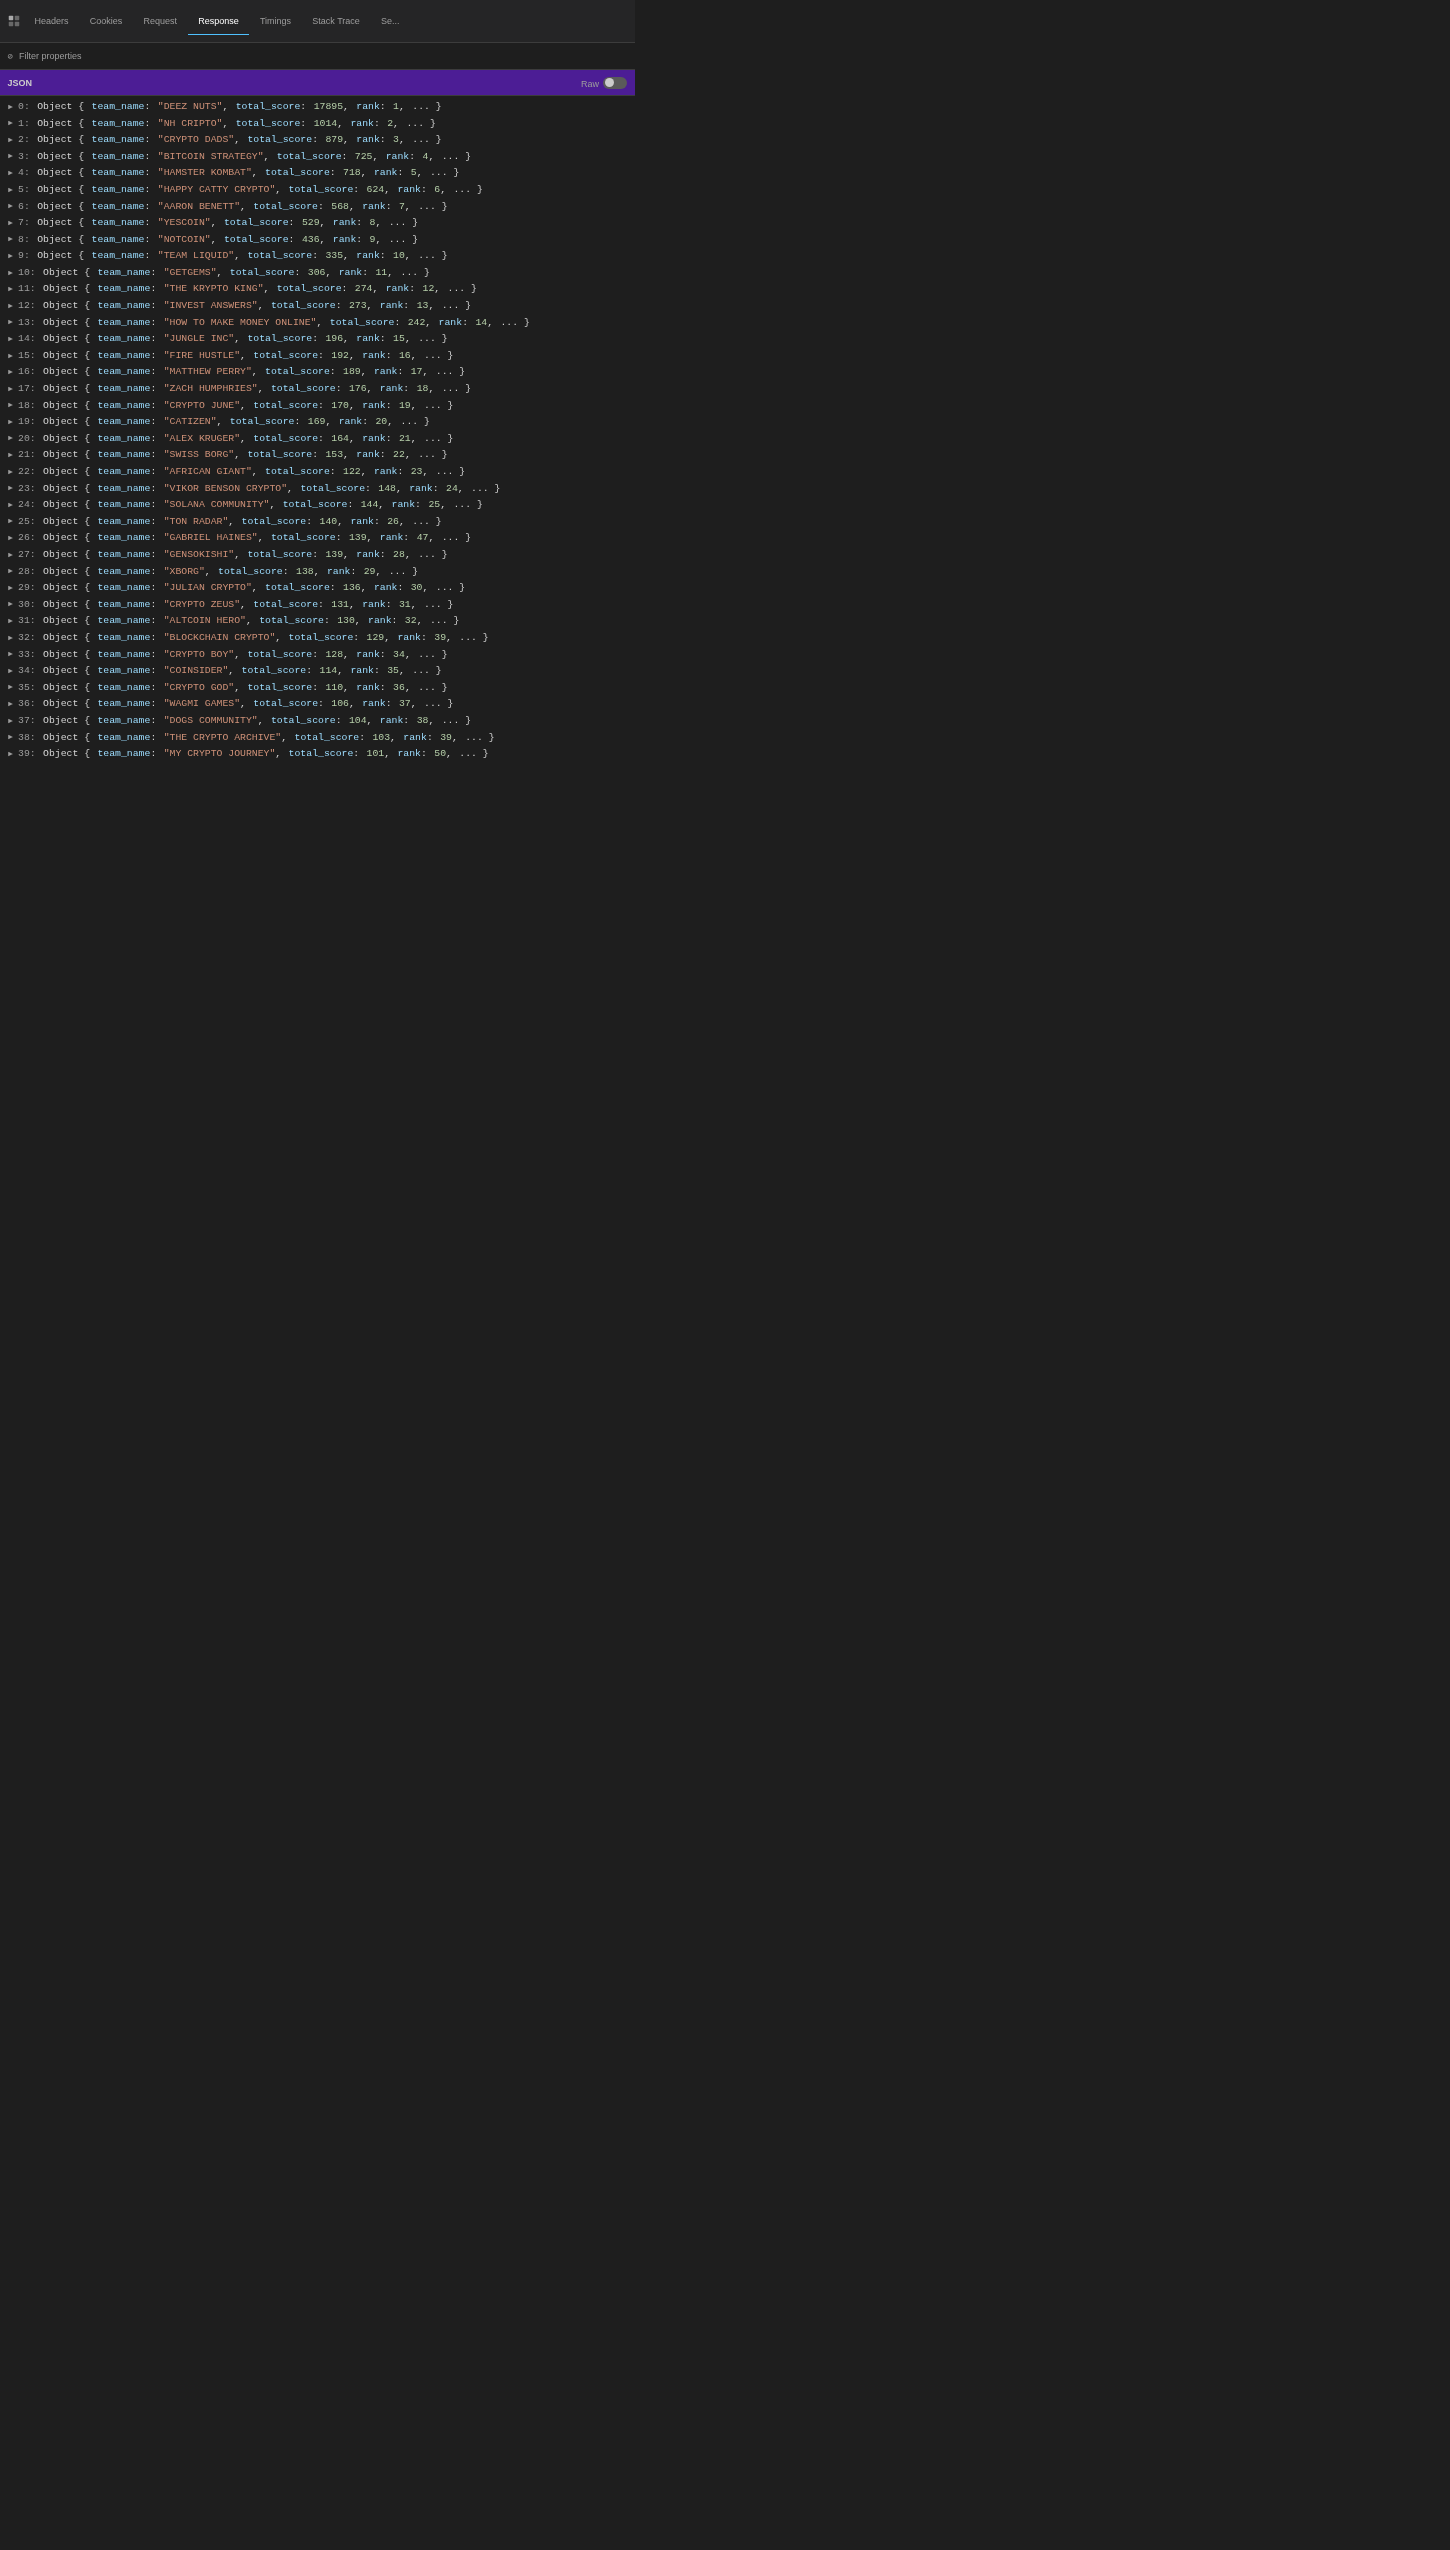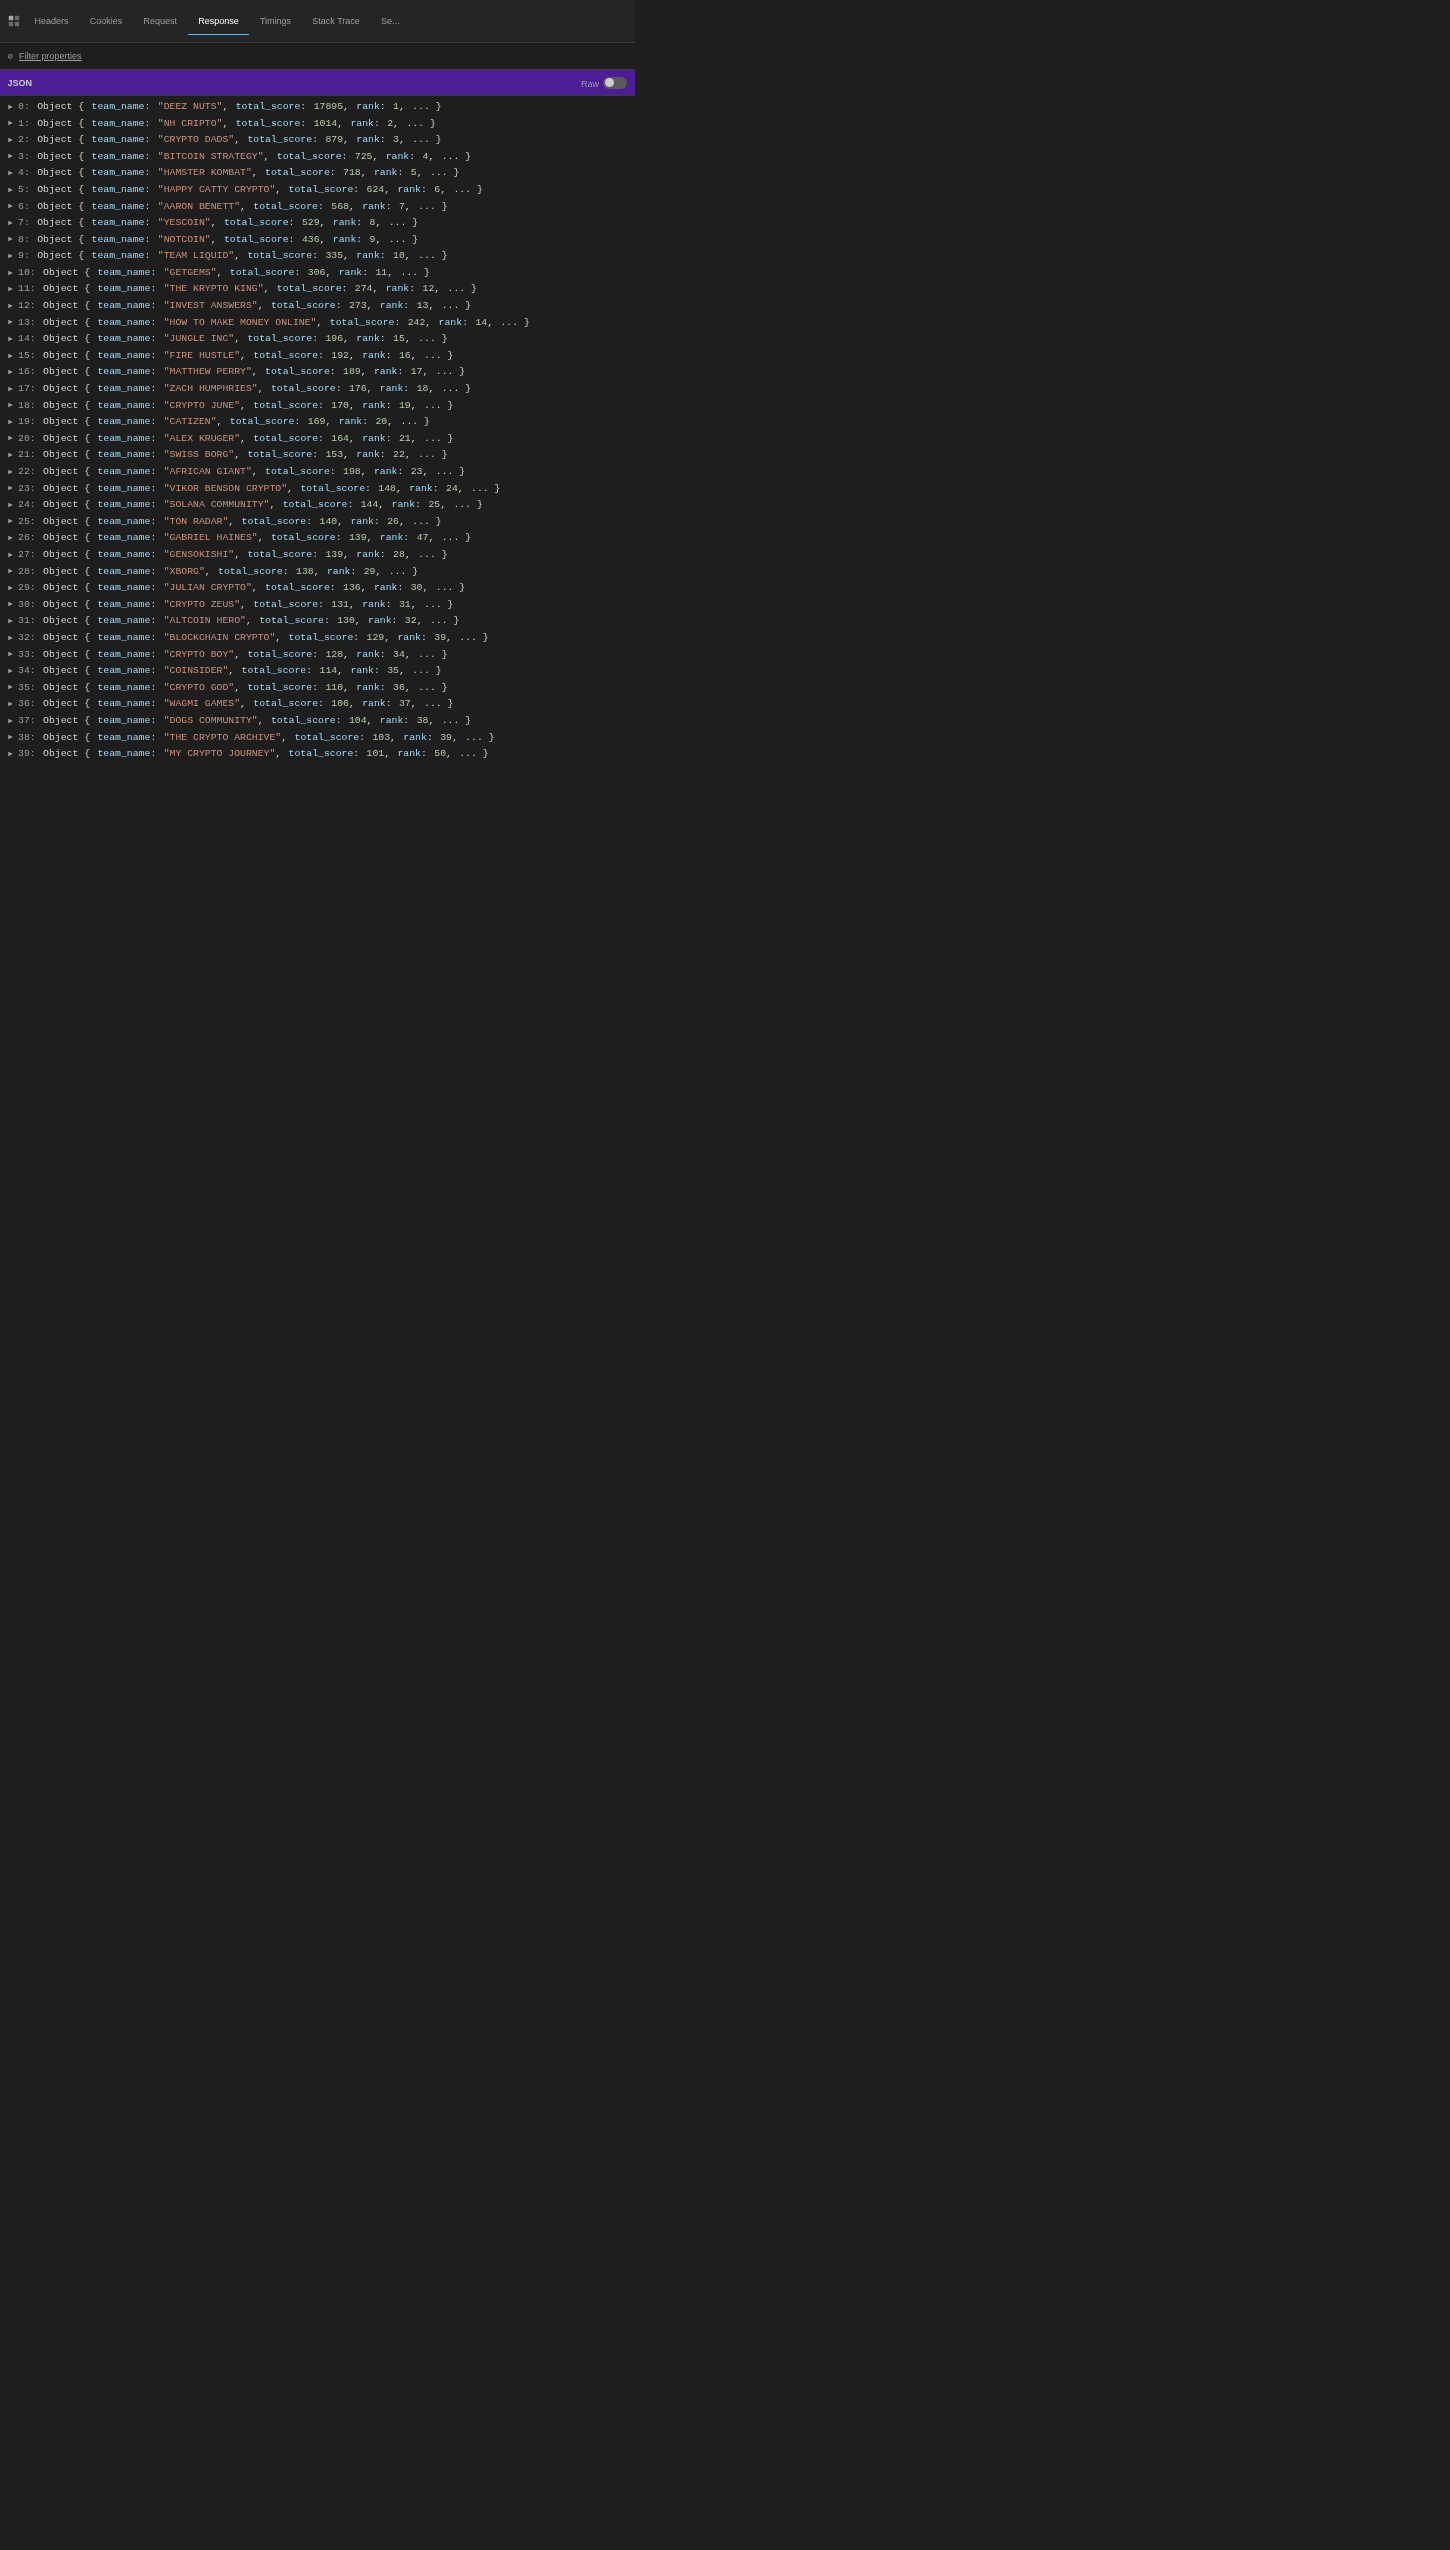--- a/index.html
+++ b/index.html
@@ -68,21 +68,20 @@
     .filter-icon {
       color: #9d9d9d;
       margin-right: 6px;
       font-size: 9px;
     }
 
     .filter-text {
       color: #9d9d9d;
       font-family: -apple-system, BlinkMacSystemFont, 'Segoe UI', sans-serif;
       font-size: 9px;
-      text-decoration: underline;
     }
 
     
     .json-header {
       display: flex;
       justify-content: space-between;
       align-items: center;
       padding: 4.5px 7.6px;
       background-color: #4c1d95;
       border-bottom: 0.8px solid #3c3c3c;
@@ -619,21 +618,21 @@
     <div class="json-row">
     <span class="expand-arrow"></span>
     <span class="row-index">22:&nbsp;</span>
     <span class="row-label">Object {&nbsp;</span>
     <span class="key">team_name</span>
     <span class="row-label">:&nbsp;</span>
     <span class="string-val">"AFRICAN GIANT"</span>
     <span class="row-label">,&nbsp;</span>
     <span class="key">total_score</span>
     <span class="row-label">:&nbsp;</span>
-    <span class="num-val">198</span>
+    <span class="num-val">122</span>
     <span class="row-label">,&nbsp;</span>
     <span class="key">rank</span>
     <span class="row-label">:&nbsp;</span>
     <span class="num-val">23</span>
     <span class="row-label">,&nbsp;</span>
     <span class="ellipsis">...&nbsp;}</span>
   </div>
     <div class="json-row">
     <span class="expand-arrow"></span>
     <span class="row-index">23:&nbsp;</span>

